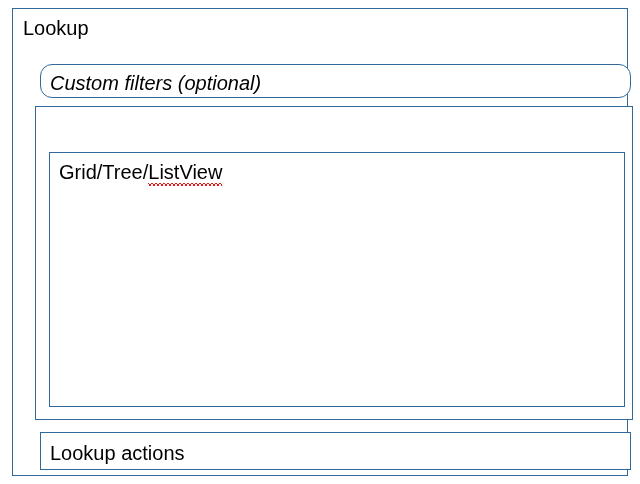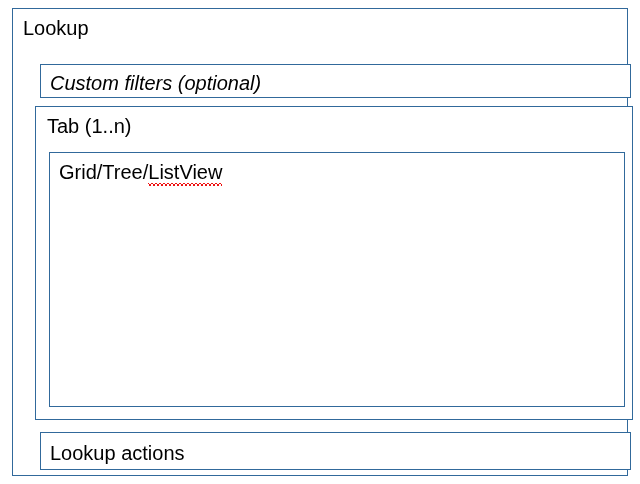--- a/index.html
+++ b/index.html
@@ -51,20 +51,21 @@
     top: 9px;
     font-size: 20px;
   }
 
   
   .box-filters {
     left: 27px;
     top: 55px;
     width: 591px;
     height: 34px;
+    border-radius: 12px;
   }
   .label-filters {
     left: 9px;
     top: 8px;
     font-size: 20px;
     font-style: italic;
   }
 
   
   .box-tab {
@@ -132,21 +133,20 @@
 
   <div class="wbox frame-lookup">
 
     <span class="label label-lookup">Lookup</span>
 
     <div class="wbox box-filters">
       <span class="label label-filters">Custom filters (optional)</span>
     </div>
 
     <div class="wbox box-tab">
-      <span class="label label-tab">Tab (1..n)</span>
 
       <div class="wbox box-grid">
         <span class="label label-grid"><span>Grid/Tree/</span><span class="misspelled">ListView</span></span>
       </div>
 
     </div>
 
     <div class="wbox box-actions">
       <span class="label label-actions">Lookup actions</span>
     </div>

